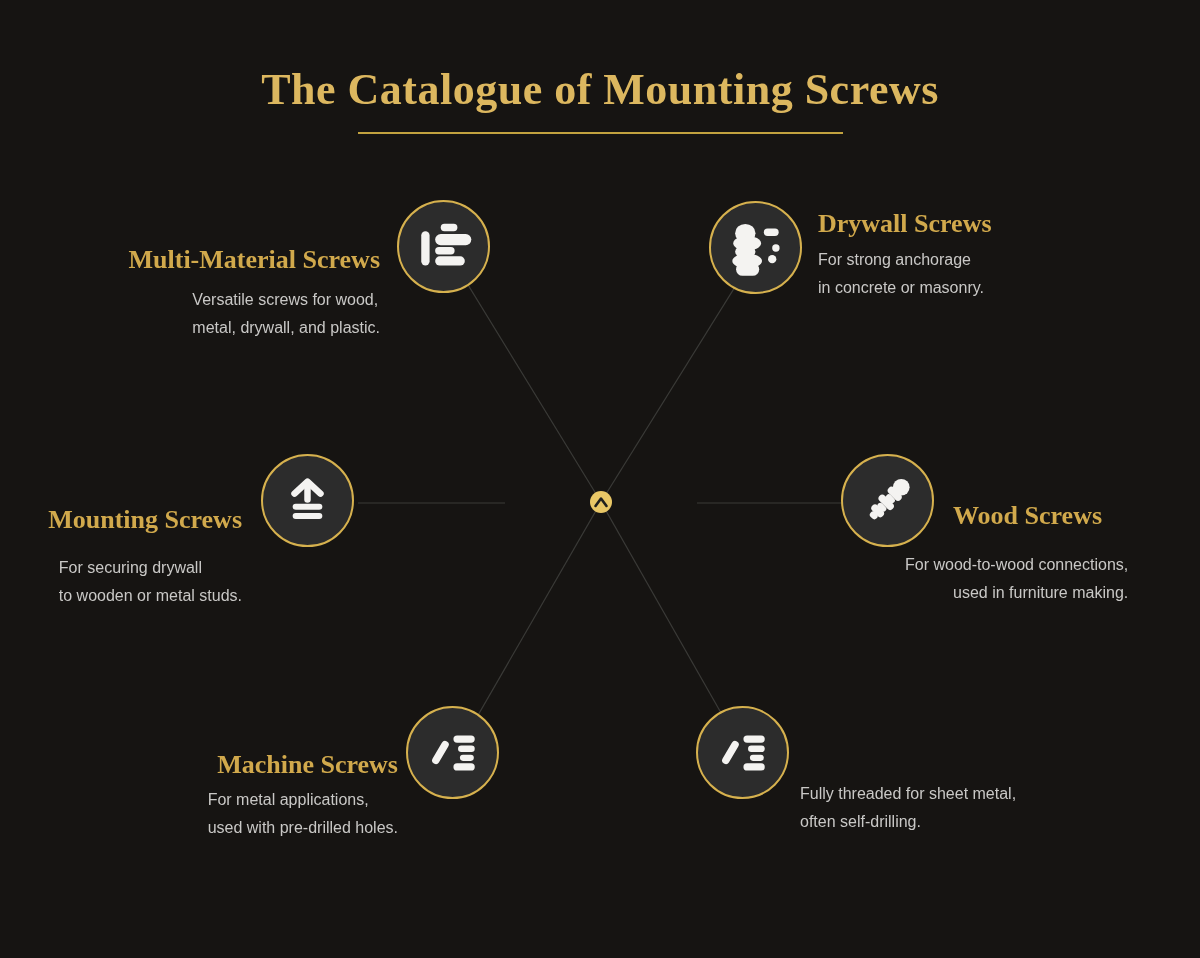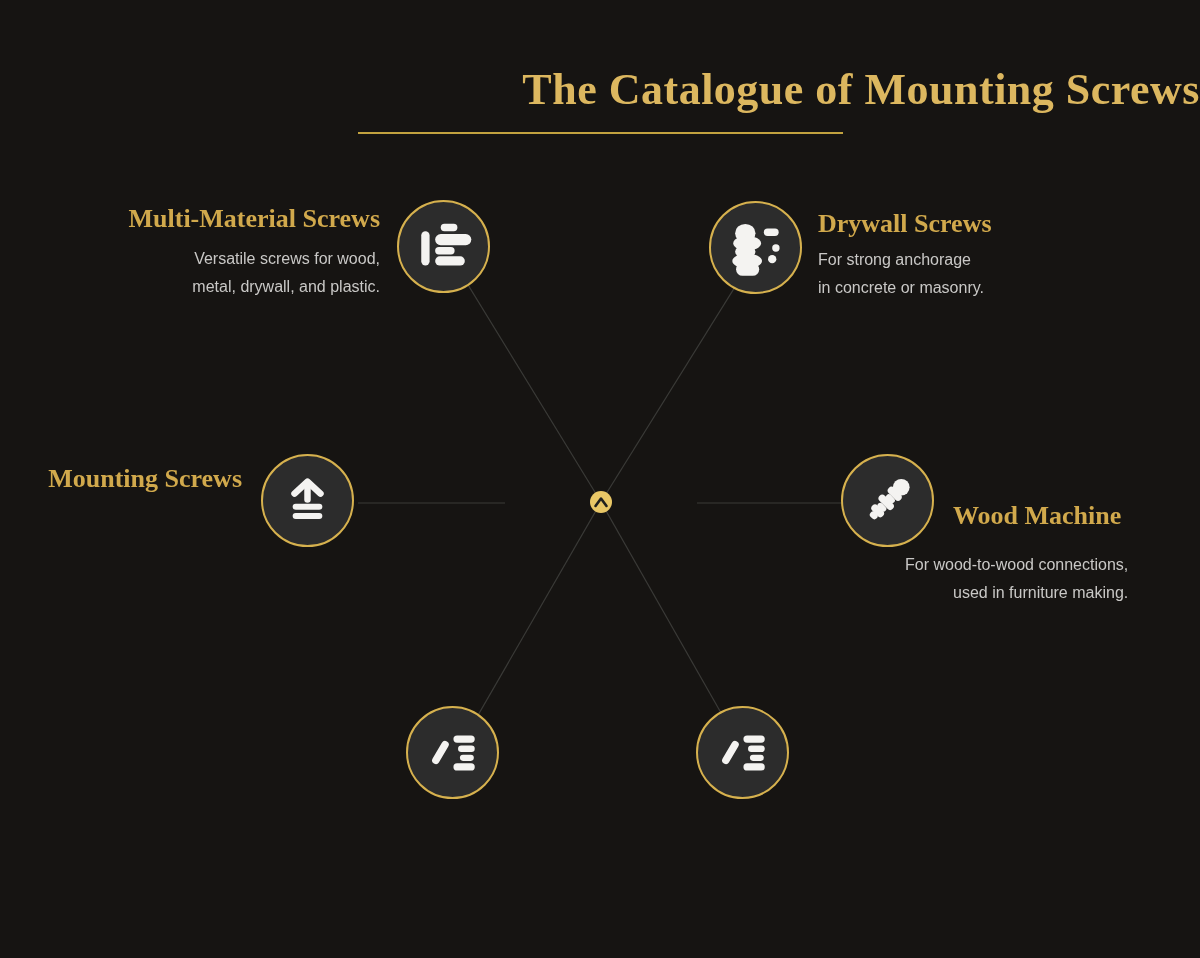--- a/index.html
+++ b/index.html
@@ -14,21 +14,21 @@
     --text-gray: #c9c8c6;
     --connector: #3a3a37;
   }
   * { margin:0; padding:0; box-sizing:border-box; }
   html,body { width:1200px; height:958px; overflow:hidden; }
   body { background:var(--bg); font-family:"Liberation Sans", sans-serif; }
   .canvas { position:relative; width:1200px; height:958px; background:var(--bg); }
 
   .title {
     position:absolute; top:64px; left:0; width:100%;
-    text-align:right;
+    text-align:center;
     font-family:"Liberation Serif","DejaVu Serif",serif;
     font-size:44px; font-weight:700; letter-spacing:0.5px;
     color:var(--gold-bright);
     z-index:2;
   }
   .title-underline {
     position:absolute; top:132px; left:358px; width:485px; height:2px;
     background:var(--gold-line); z-index:2;
   }
 
@@ -56,21 +56,21 @@
     position:absolute; z-index:1;
     font-family:"Liberation Serif","DejaVu Serif",serif;
     font-size:26px; font-weight:700; line-height:1.15;
     color:var(--gold); white-space:nowrap;
   }
   .desc {
     position:absolute; z-index:1;
     font-size:16px; line-height:28px;
     color:var(--text-gray); white-space:pre-line;
   }
-  .align-r { text-align:right; }
+  .align-r { text-align:left;margin-top:41px; }
 
   #h-mm       { right:820px; top:204px; }
   #d-mm       { right:820px; top:245px; }
   #h-concrete { left:818px;  top:209px; }
   #d-concrete { left:818px;  top:246px; }
   #h-drywall  { right:958px; top:464px; }
   #d-drywall  { right:958px; top:513px; }
   #h-wood     { left:953px;  top:501px; }
   #d-wood     { left:905px;  top:551px;text-align:right; }
   #h-machine  { right:802px; top:709px; }
@@ -124,20 +124,22 @@
       <rect class="glyph" x="57" y="27" width="16" height="8" rx="4"></rect>
       <circle class="glyph" cx="70" cy="48" r="4"></circle>
       <circle class="glyph" cx="66" cy="60" r="4.5"></circle>
     </svg>
   </div>
   <div class="heading" id="h-concrete">Drywall Screws</div>
   <div class="desc" id="d-concrete">For strong anchorage
 in concrete or masonry.</div>
 
   <div class="heading align-r" id="h-drywall">Mounting Screws</div>
+  <div class="desc align-r" id="d-drywall">For securing drywall
+to wooden or metal studs.</div>
   <div class="icon-circle" id="c-drywall">
     <svg viewBox="0 0 96 96">
       <path class="glyph-stroke" d="M34 40 L48 27 L62 40" stroke-width="7"></path>
       <rect class="glyph" x="44.5" y="31" width="7" height="19" rx="3.5"></rect>
       <rect class="glyph" x="32" y="51" width="32" height="6.5" rx="3.25"></rect>
       <rect class="glyph" x="32" y="61" width="32" height="6.5" rx="3.25"></rect>
     </svg>
   </div>
 
   <div class="icon-circle" id="c-wood">
@@ -146,43 +148,48 @@
         <circle class="glyph" cx="48" cy="27" r="9"></circle>
         <rect class="glyph" x="39" y="33" width="18" height="8" rx="4"></rect>
         <rect class="glyph" x="43" y="41" width="11" height="6" rx="3"></rect>
         <rect class="glyph" x="38" y="46" width="20" height="8" rx="4"></rect>
         <rect class="glyph" x="43" y="54" width="11" height="6" rx="3"></rect>
         <rect class="glyph" x="40" y="59" width="16" height="8" rx="4"></rect>
         <rect class="glyph" x="44" y="66" width="9" height="7" rx="3.5"></rect>
       </g>
     </svg>
   </div>
-  <div class="heading" id="h-wood">Wood Machine</div>
+  <div class="heading" id="h-wood">Wood Screws</div>
   <div class="desc" id="d-wood">For wood-to-wood connections,
 used in furniture making.</div>
 
+  <div class="heading align-r" id="h-machine">Machine Screws</div>
+  <div class="desc align-r" id="d-machine">For metal applications,
+used with pre-drilled holes.</div>
   <div class="icon-circle" id="c-machine">
     <svg viewBox="0 0 96 96">
       <line class="glyph-stroke" x1="30" y1="56" x2="40" y2="39" stroke-width="8"></line>
       <rect class="glyph" x="49" y="29" width="23" height="8" rx="4"></rect>
       <rect class="glyph" x="54" y="40" width="18" height="7" rx="3.5"></rect>
       <rect class="glyph" x="56" y="50" width="15" height="6.5" rx="3.25"></rect>
       <rect class="glyph" x="49" y="59" width="23" height="8" rx="4"></rect>
     </svg>
   </div>
 
   <div class="icon-circle" id="c-sheet">
     <svg viewBox="0 0 96 96">
       <line class="glyph-stroke" x1="30" y1="56" x2="40" y2="39" stroke-width="8"></line>
       <rect class="glyph" x="49" y="29" width="23" height="8" rx="4"></rect>
       <rect class="glyph" x="54" y="40" width="18" height="7" rx="3.5"></rect>
       <rect class="glyph" x="56" y="50" width="15" height="6.5" rx="3.25"></rect>
       <rect class="glyph" x="49" y="59" width="23" height="8" rx="4"></rect>
     </svg>
   </div>
+  <div class="desc" id="d-sheet">Fully threaded for sheet metal,
+often self-drilling.</div>
 
   <div class="hub">
     <svg width="22" height="22" viewBox="0 0 22 22">
       <path d="M5.5 15 L11 7.5 L16.5 15" fill="none" stroke="#20201d" stroke-width="2.6" stroke-linecap="round" stroke-linejoin="round"></path>
     </svg>
   </div>
 
 </div>
 
 </body></html>

